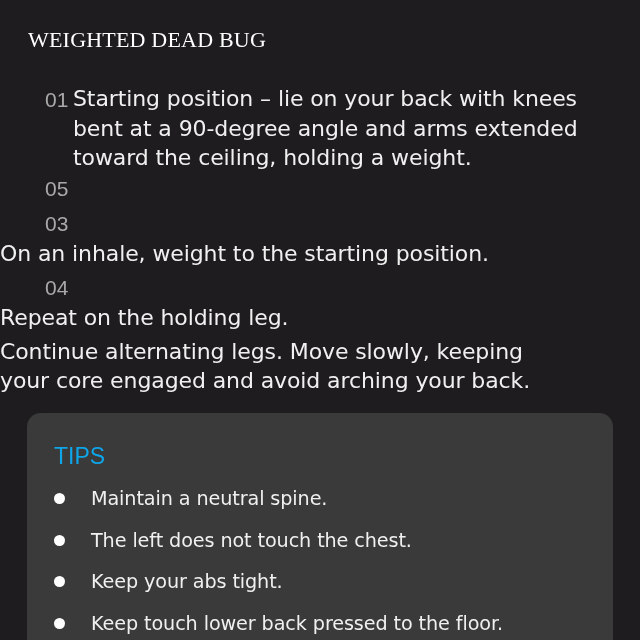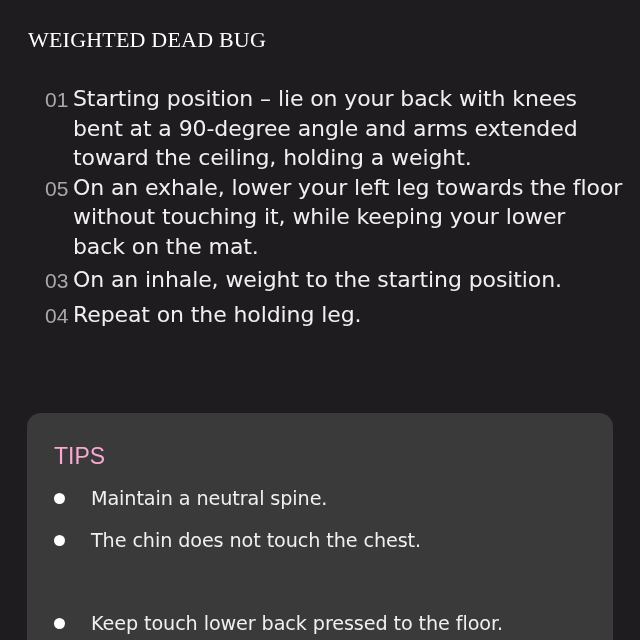--- a/index.html
+++ b/index.html
@@ -20,29 +20,29 @@
     .step { display: flex; align-items: flex-start; }
     .step-num {
       width: 73px; box-sizing: border-box; padding-left: 45px;
       font-family: "Liberation Sans", sans-serif;
       font-size: 21px; color: #a9a9a9; line-height: 30px; padding-top: 1px;
     }
     .step-text {
       width: 550px; font-size: 22px; line-height: 29.5px; color: #f0f0f0;
       letter-spacing: -0.1px;
     }
-    .step.gap { margin-top: 4px; }
+    .step.gap { margin-top: 4px; flex-direction: column; }
     .card {
       position: absolute; left: 27px; top: 413px; width: 586px; height: 260px;
       background: #3a3a3a; border-radius: 14px;
     }
     .tips-title {
       position: absolute; left: 27px; top: 30px;
       font-family: "Liberation Sans", sans-serif;
-      font-size: 23px; color: #f9a8d4;
+      font-size: 23px; color: #0ea5e9;
     }
     .tip { position: absolute; left: 0; width: 490px; height: 30px; }
     .tip .dot {
       position: absolute; left: 27px; top: 9px; width: 11px; height: 11px;
       border-radius: 50%; background: #ffffff;
     }
     .tip .tip-text {
       position: absolute; left: 64px; top: 0; font-size: 19.2px;
       line-height: 30px; color: #f0f0f0; white-space: nowrap; letter-spacing: -0.1px;
     }
@@ -52,41 +52,45 @@
 
 <div class="title">WEIGHTED DEAD BUG</div>
 
 <div class="steps">
   <div class="step">
     <div class="step-num">01</div>
     <div class="step-text">Starting position – lie on your back with knees bent at a 90-degree angle and arms extended toward the ceiling, holding a weight.</div>
   </div>
   <div class="step">
     <div class="step-num">05</div>
-    <div class="step-text">On an exhale, lower your left leg towards the floor without touching it, while keeping your lower back on the mat.</div>
   </div>
   <div class="step gap">
     <div class="step-num">03</div>
     <div class="step-text">On an inhale, weight to the starting position.</div>
   </div>
   <div class="step gap">
     <div class="step-num">04</div>
     <div class="step-text">Repeat on the holding leg.</div>
   </div>
   <div class="step gap">
+    <div class="step-text">Continue alternating legs. Move slowly, keeping your core engaged and avoid arching your back.</div>
   </div>
 </div>
 
 <div class="card">
   <div class="tips-title">TIPS</div>
   <div class="tip" style="top:71px">
     <span class="dot"></span>
     <span class="tip-text">Maintain a neutral spine.</span>
   </div>
   <div class="tip" style="top:113px">
     <span class="dot"></span>
-    <span class="tip-text">The chin does not touch the chest.</span>
+    <span class="tip-text">The left does not touch the chest.</span>
+  </div>
+  <div class="tip" style="top:154px">
+    <span class="dot"></span>
+    <span class="tip-text">Keep your abs tight.</span>
   </div>
   <div class="tip" style="top:196px">
     <span class="dot"></span>
     <span class="tip-text">Keep touch lower back pressed to the floor.</span>
   </div>
 </div>
 
 </body></html>

